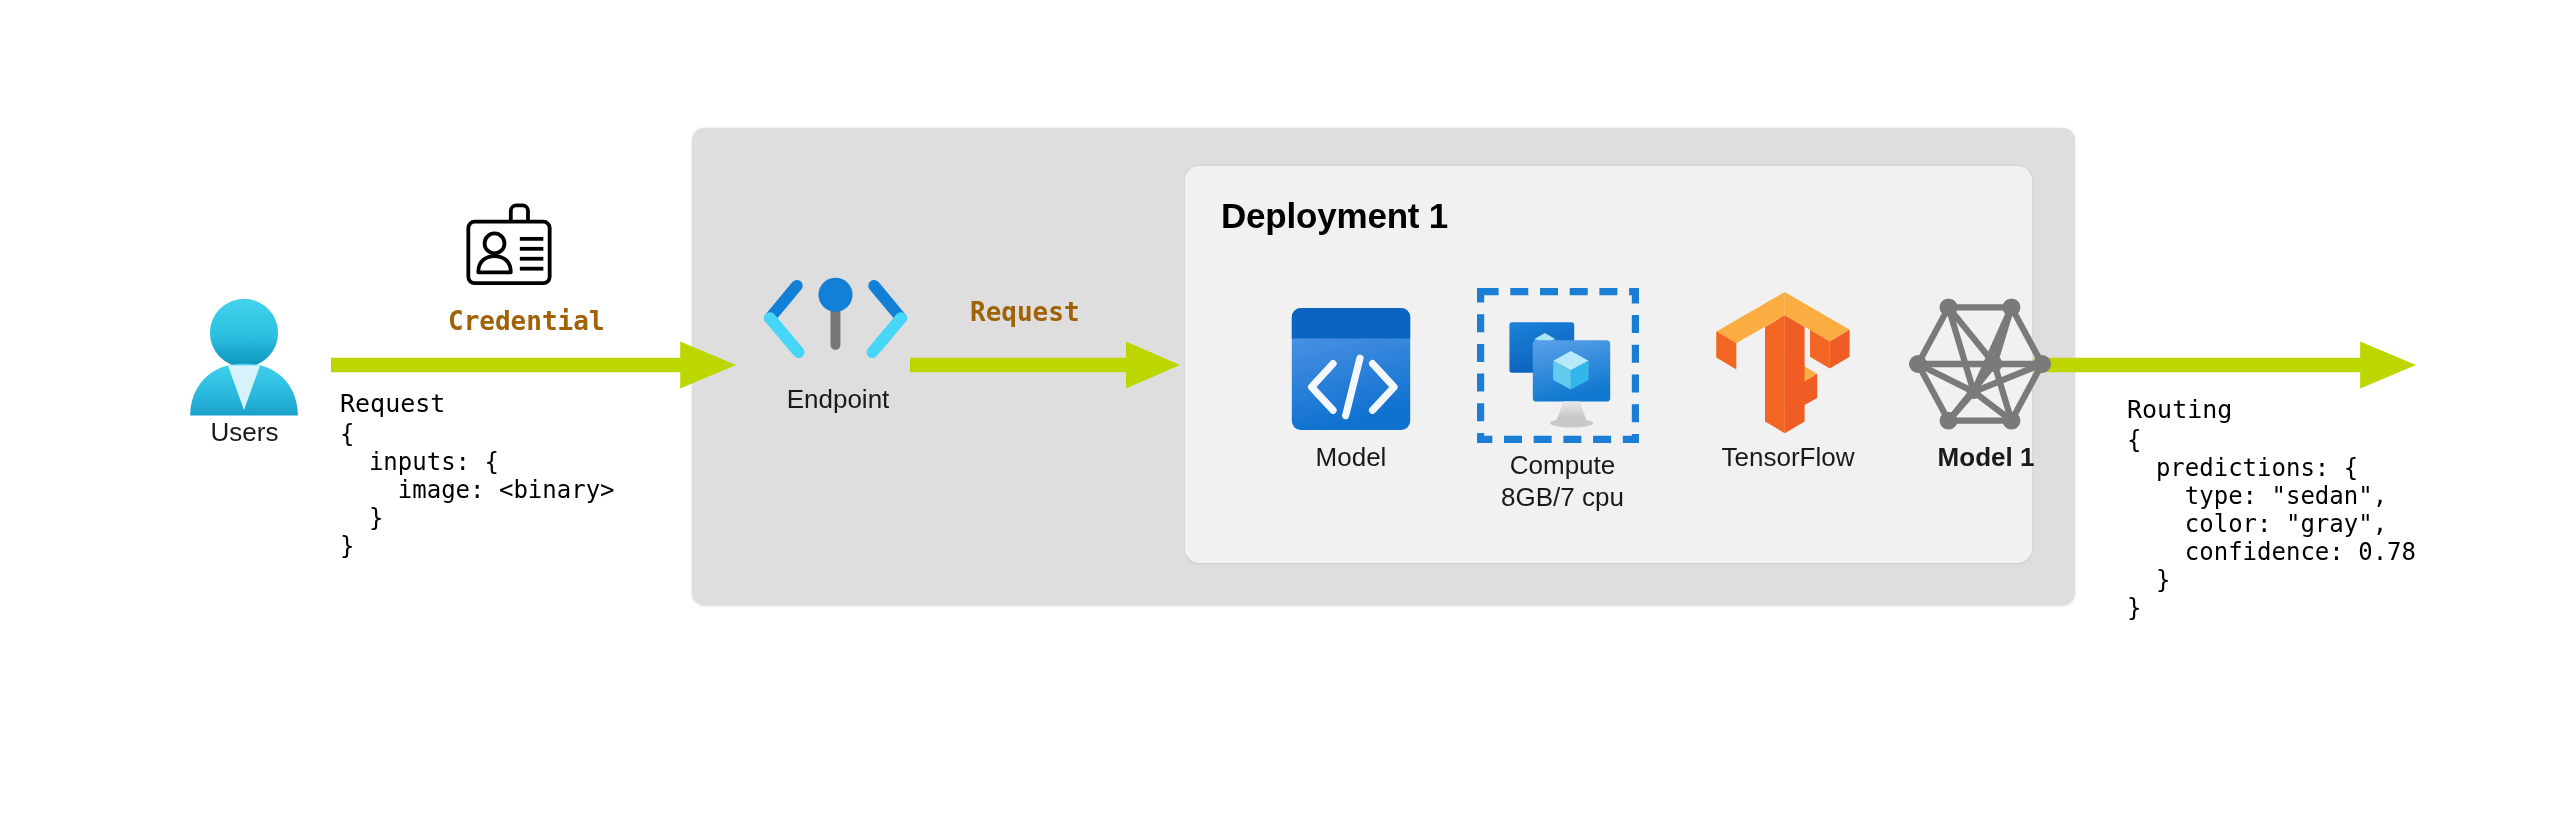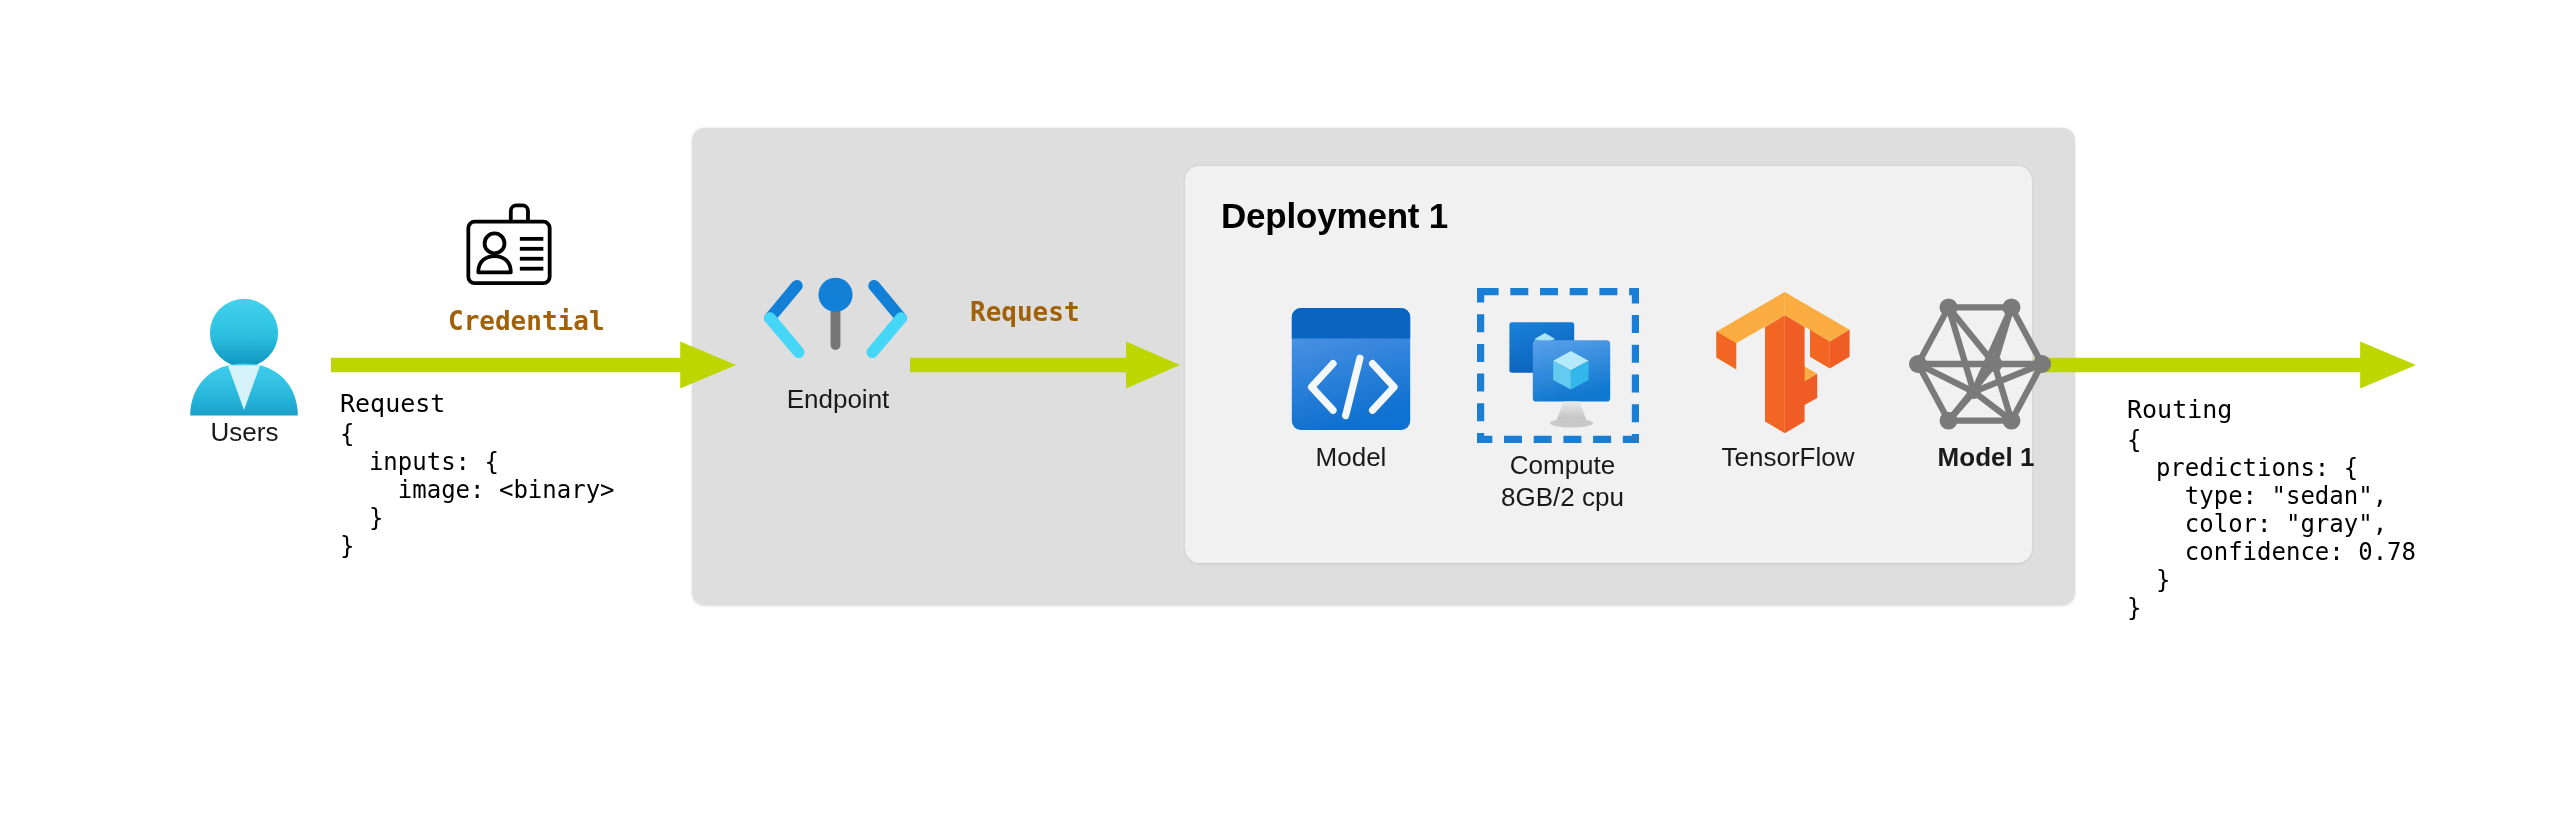--- a/index.html
+++ b/index.html
@@ -235,21 +235,21 @@
       <polygon points="26,0 50,13 26,26 2,13" fill="#b6e9f9"></polygon>
       <polygon points="2,13 26,26 26,52 2,39" fill="#63caf0"></polygon>
       <polygon points="50,13 26,26 26,52 50,39" fill="#31b7e9"></polygon>
     </g>
 
     <path d="M96 126 h18 l8 22 h-34 z" fill="url(#standG)"></path>
     <ellipse cx="105" cy="150" rx="24" ry="5" fill="#c9c9c9"></ellipse>
   </svg>
   <div id="compute-caption" class="abs icon-caption">
     <div>Compute</div>
-    <div>8GB/2 cpu</div>
+    <div>8GB/7 cpu</div>
   </div>
 
   <svg id="tf-icon" class="abs" viewBox="0 0 160 166">
 
     <polygon points="6,48 82,4 82,30 28,61 28,90 6,77" fill="#fbad41"></polygon>
     <polygon points="6,48 28,61 28,90 6,77" fill="#f26522"></polygon>
 
     <polygon points="82,4 154,46 132,59 82,30" fill="#fbad41"></polygon>
     <polygon points="154,46 154,76 132,89 132,59" fill="#ef5c24"></polygon>
     <polygon points="132,59 132,89 110,76 110,46" fill="#f26522"></polygon>

